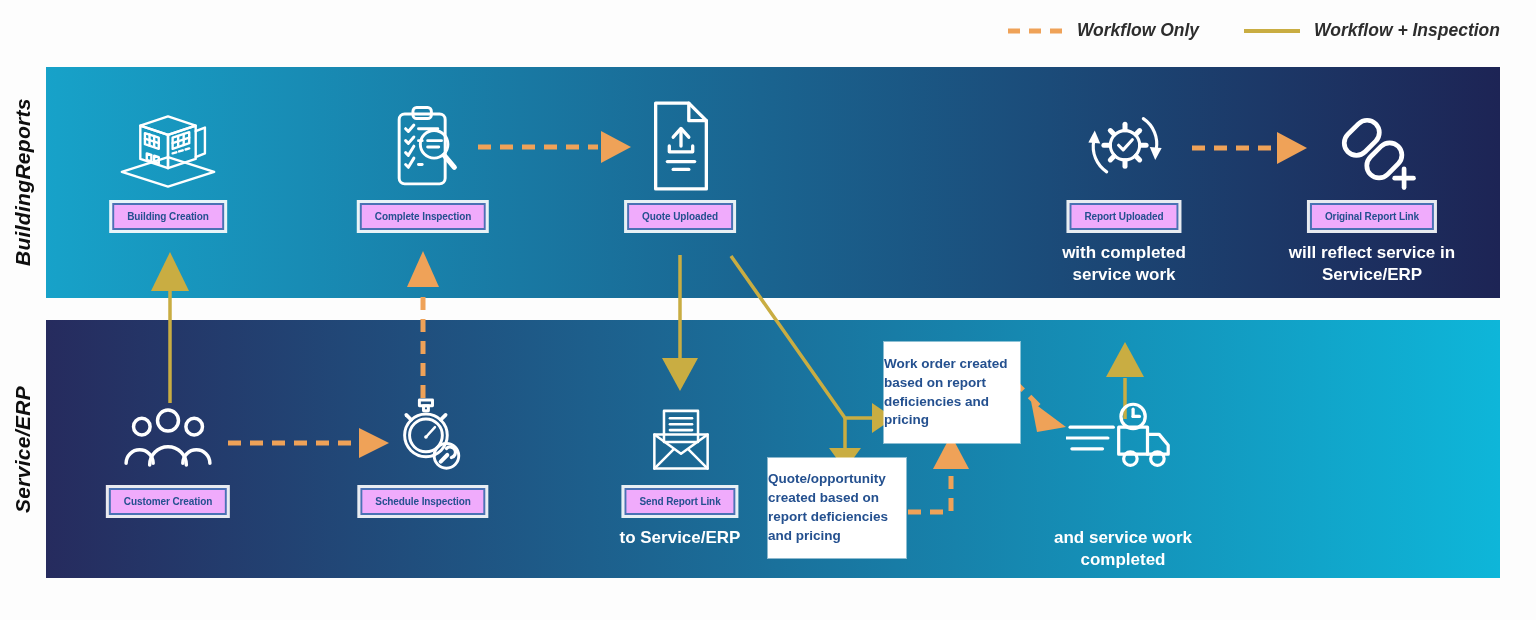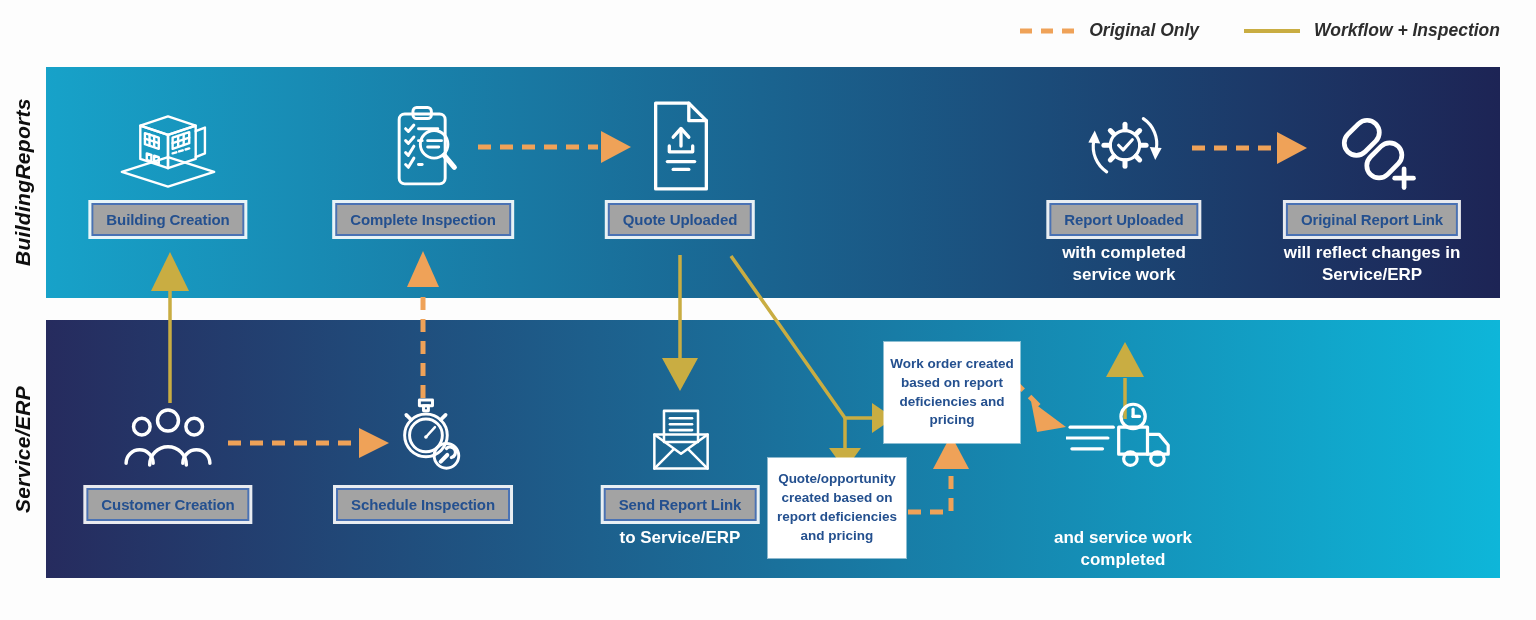--- a/index.html
+++ b/index.html
@@ -16,45 +16,45 @@
   #lane2-name{top:320px;height:258px;}
 
   .legend{position:absolute;top:20px;right:36px;display:flex;align-items:center;gap:13px;
           font-style:italic;font-weight:bold;font-size:17.5px;color:#2d2d2d;}
   .legend .lab{white-space:nowrap;}
   .legend .sw{display:block;}
 
   .icon{position:absolute;}
   .icon svg{display:block;stroke:#fff;fill:none;stroke-linecap:round;stroke-linejoin:round;}
 
-  .nlabel{position:absolute;transform:translateX(-50%);background:#a3a3a3;border:2px solid var(--box_border);
-          outline:3px solid rgba(255,255,255,.9);color:var(--label_blue);font-weight:bold;font-size:15px;
+  .nlabel{position:absolute;transform:translateX(-50%);background:#f0abfc;border:2px solid var(--box_border);
+          outline:3px solid rgba(255,255,255,.9);color:var(--label_blue);font-weight:bold;font-size:10px;
           letter-spacing:-.1px;padding:6px 13px;white-space:nowrap;}
   .sub{position:absolute;transform:translateX(-50%);color:#fff;font-size:17px;font-weight:bold;
        text-align:center;line-height:1.32;}
   .note{position:absolute;background:#fff;color:var(--label_blue);font-size:13.5px;font-weight:bold;
-        text-align:center;line-height:1.4;display:flex;align-items:center;justify-content:center;
-        padding:6px;box-sizing:border-box;box-shadow:0 0 0 1px rgba(255,255,255,.5);}
+        text-align:left;line-height:1.4;display:flex;align-items:center;justify-content:center;
+        padding:0;box-sizing:border-box;box-shadow:0 0 0 1px rgba(255,255,255,.5);}
 
   #arrows{position:absolute;left:0;top:0;pointer-events:none;}
   .wi{stroke:var(--gold);stroke-width:3.5;fill:none;}
   .wih{fill:var(--gold);stroke:none;}
   .wf{stroke:var(--orange);stroke-width:5;fill:none;stroke-dasharray:13 9;}
   .wfh{fill:var(--orange);stroke:none;}
 </style>
 </head>
 <body>
 
 <div id="canvas">
 
   <div class="legend">
     <svg class="sw" width="58" height="10">
       <line x1="2" y1="5" x2="56" y2="5" class="wf" style="stroke-dasharray:12 9;stroke-width:5"></line>
     </svg>
-    <span class="lab">Original Only</span>
+    <span class="lab">Workflow Only</span>
     <span style="width:18px"></span>
     <svg class="sw" width="58" height="10">
       <line x1="1" y1="5" x2="57" y2="5" class="wi" style="stroke-width:4"></line>
     </svg>
     <span class="lab">Workflow + Inspection</span>
   </div>
 
   <div class="lane" id="lane1"></div>
   <div class="lane" id="lane2"></div>
   <div class="lane-name" id="lane1-name">BuildingReports</div>
@@ -188,21 +188,21 @@
 
   <div class="icon" style="left:1324px;top:103px">
     <svg width="100" height="94" viewBox="0 0 100 100" stroke-width="5">
       <rect x="16" y="24" width="42" height="26" rx="13" transform="rotate(-45 37 37)"></rect>
       <rect x="40" y="48" width="42" height="26" rx="13" transform="rotate(-45 61 61)"></rect>
       <line x1="82" y1="70" x2="82" y2="90"></line>
       <line x1="72" y1="80" x2="92" y2="80"></line>
     </svg>
   </div>
   <div class="nlabel" style="left:1372px;top:203px">Original Report Link</div>
-  <div class="sub" style="left:1372px;top:242px;width:200px">will reflect changes in Service/ERP</div>
+  <div class="sub" style="left:1372px;top:242px;width:200px">will reflect service in Service/ERP</div>
 
   <div class="icon" style="left:120px;top:402px">
     <svg width="96" height="72" viewBox="0 0 110 80" stroke-width="4">
       <circle cx="55" cy="20" r="12"></circle>
       <circle cx="25" cy="27" r="9.5"></circle>
       <circle cx="85" cy="27" r="9.5"></circle>
       <path d="M34,71 A21,21 0 0 1 76,71"></path>
       <path d="M7,69 A15.5,15.5 0 0 1 38,69"></path>
       <path d="M72,69 A15.5,15.5 0 0 1 103,69"></path>
     </svg>

